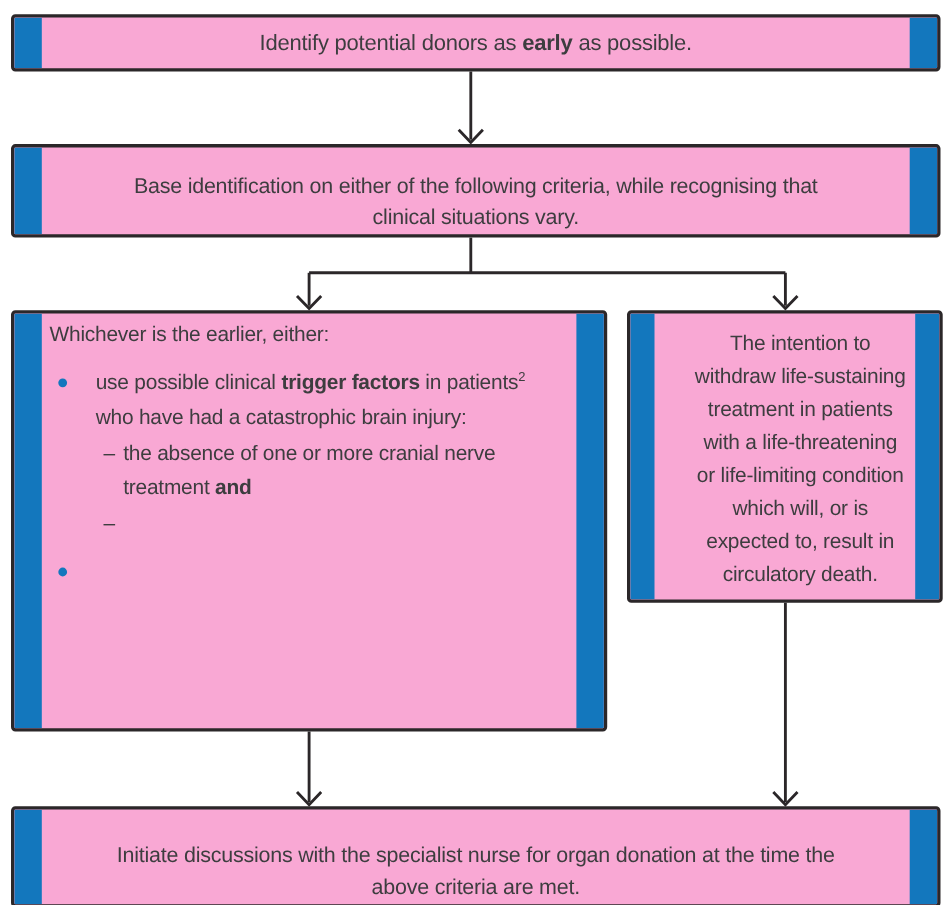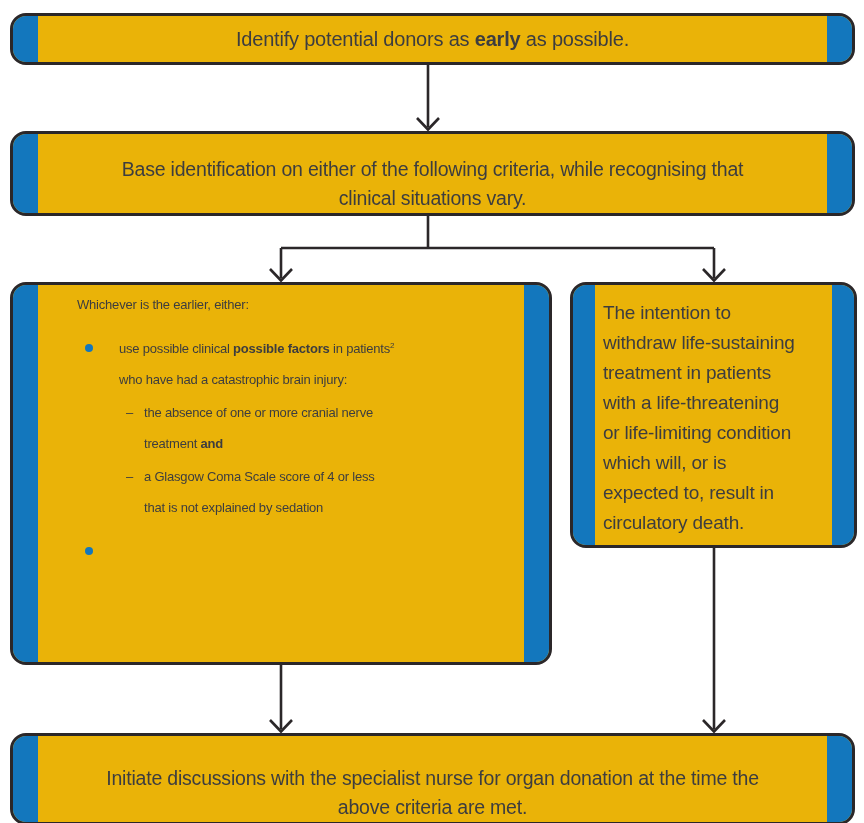--- a/index.html
+++ b/index.html
@@ -17,57 +17,58 @@
     overflow:hidden;
   }
   .connectors{position:absolute;left:0;top:0;width:864px;height:823px;}
   .connectors path,.connectors polyline{
     stroke:var(--line);stroke-width:2.6;fill:none;stroke-linejoin:miter;stroke-linecap:butt;
   }
   .flowbox{
     position:absolute;
     box-sizing:border-box;
     border:3px solid var(--line);
-    border-radius:16px;
-    background:#eab308;
+    border-radius:4px;
+    background:#f9a8d4;
     overflow:hidden;
   }
   .cap{position:absolute;top:0;bottom:0;width:25px;background:var(--blue);}
   .cap.l{left:0}
   .cap.r{right:0}
   .rightbox .cap{width:22px;}
   .ctr{
     position:absolute;left:0;top:0;right:0;bottom:0;
     display:flex;align-items:center;justify-content:center;
     text-align:center;
   }
   .prelines{white-space:pre-line;}
   .box1 .ctr{font-size:20px;letter-spacing:-0.2px;}
   .box2 .ctr,.boxb .ctr{font-size:19.5px;line-height:29px;letter-spacing:-0.2px;align-items:flex-end;}
   .bold{font-weight:bold;}
   sup{font-size:0.62em;vertical-align:super;line-height:0;}
   
   .lcontent{
     position:absolute;left:0;top:0;right:0;bottom:0;
     padding:4px 6px 0 32px;
-    font-size:13px;line-height:31px;letter-spacing:-0.2px;margin-left:32px;
+    font-size:19px;line-height:31px;letter-spacing:-0.2px;
   }
   .intro{margin:0;}
   .bullet{display:flex;margin-top:13px;}
   .dot{flex:none;width:8px;height:8px;border-radius:50%;background:var(--blue);margin:11px 0 0 8px;}
   .btxt{margin-left:26px;}
   .sub{display:flex;margin-top:2px;}
   .dash{flex:none;width:18px;margin-left:7px;}
   .cont{margin-top:2px;}
   
   .rcontent{
     position:absolute;left:0;top:0;right:0;bottom:0;
     padding:13px 2px 0 30px;
     font-size:19px;line-height:30px;letter-spacing:-0.2px;
     white-space:pre-line;
+    text-align:center;
   }
 </style>
 </head>
 <body>
 
 <div class="canvas">
 
   <svg class="connectors" viewBox="0 0 864 823" xmlns="http://www.w3.org/2000/svg" aria-hidden="true">
     <g>
       <path d="M428,65 V127"></path>
@@ -114,30 +115,29 @@
 
   <div class="flowbox leftbox" style="left:10px;top:282px;width:542px;height:383px;">
     <span class="cap l"></span>
     <span class="cap r"></span>
     <div class="lcontent">
       <p class="intro">Whichever is the earlier, either:</p>
 
       <div class="bullet">
         <span class="dot"></span>
         <div class="btxt">
-          <div><span>use possible clinical </span><span class="bold">possible factors</span><span> in patients</span><sup>2</sup><br><span>who have had a catastrophic brain injury:</span></div>
+          <div><span>use possible clinical </span><span class="bold">trigger factors</span><span> in patients</span><sup>2</sup><br><span>who have had a catastrophic brain injury:</span></div>
 
           <div class="sub">
             <span class="dash">–</span>
             <div><span>the absence of one or more cranial nerve</span><br><span>treatment </span><span class="bold">and</span></div>
           </div>
 
           <div class="sub">
             <span class="dash">–</span>
-            <div><span>a Glasgow Coma Scale score of 4 or less</span><br><span>that is not explained by sedation</span></div>
           </div>
 
         </div>
       </div>
 
       <div class="bullet">
         <span class="dot"></span>
       </div>
     </div>
   </div>

